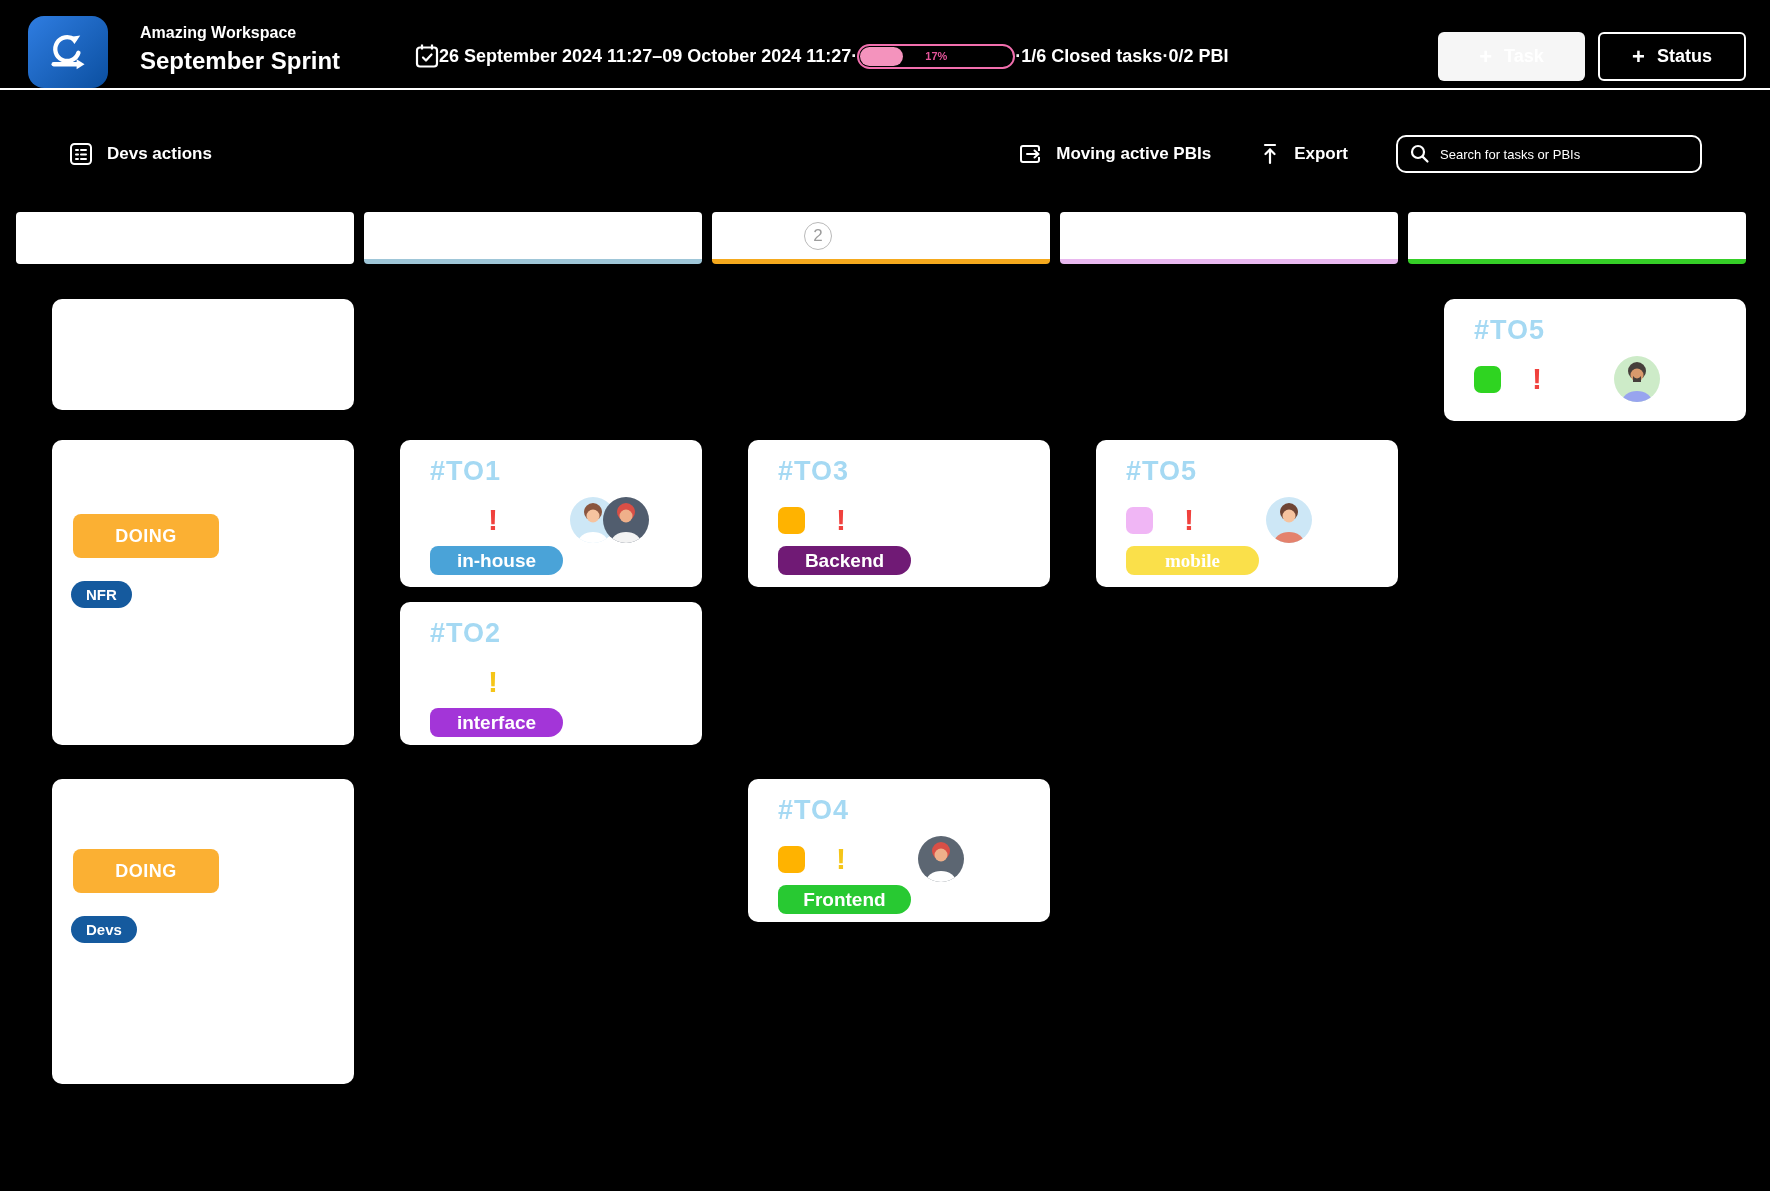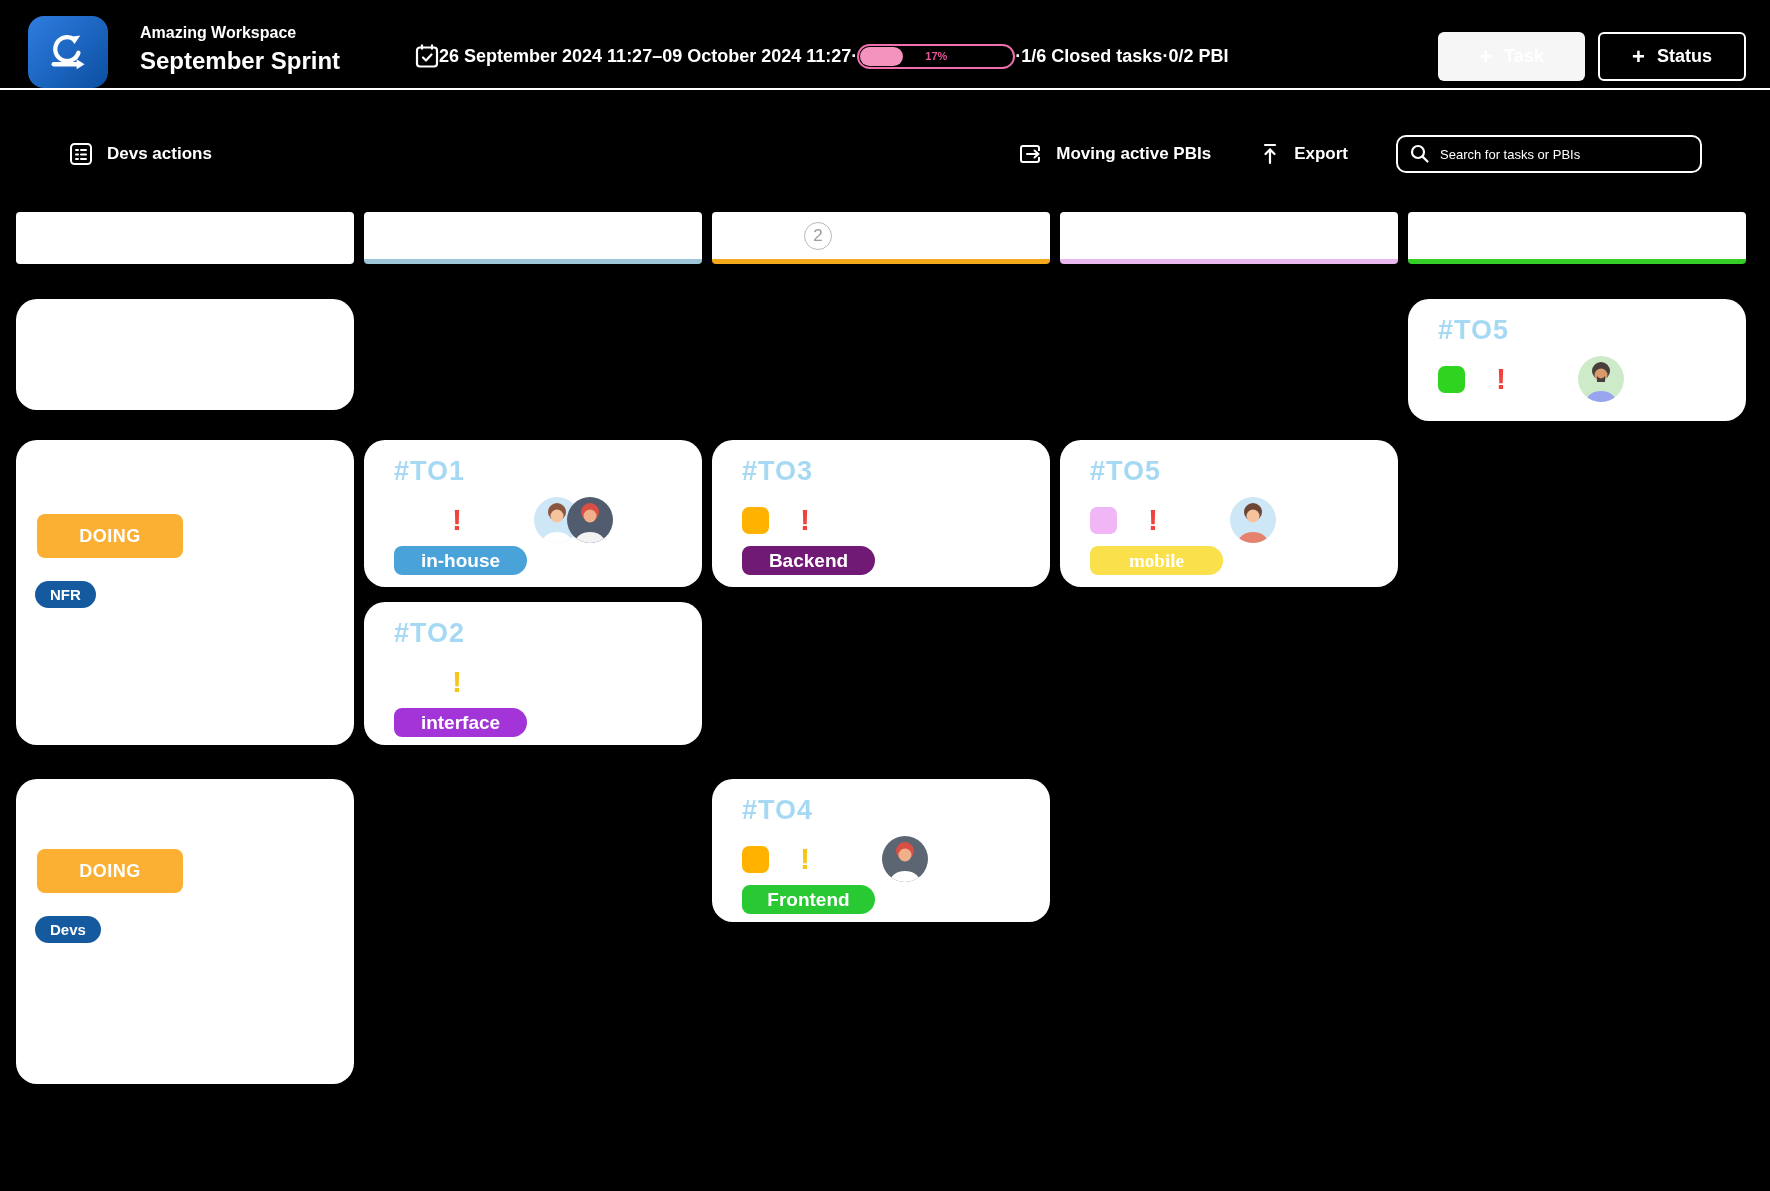--- a/index.html
+++ b/index.html
@@ -51,22 +51,22 @@
 
   
   .board{ position:absolute; top:212px; left:16px;
     display:grid; grid-template-columns:repeat(5,338px); column-gap:10px; }
   .col-header{ height:52px; background:#fff; border-bottom:5px solid #fff;
     border-radius:4px; position:relative; cursor:pointer; }
   .count-badge{ position:absolute; left:92px; top:50%; transform:translateY(-50%);
     width:28px; height:28px; border:1.5px solid #b9b9b9; border-radius:50%;
     color:#9c9c9c; font-size:17px; display:flex; align-items:center;
     justify-content:center; }
-  .card{ background:#fff; border-radius:21px; color:#000; position:relative;
-    cursor:pointer; }
+  .card{ background:#fff; border-radius:10px; color:#000; position:relative;
+    cursor:pointer;margin-left:36px; }
   .c-empty{ height:111px; margin-top:35px; }
   .c-a    { height:305px; margin-top:30px; }
   .c-b    { height:305px; margin-top:34px; }
   .c-to1  { height:147px; margin-top:176px; }
   .c-to2  { height:143px; margin-top:15px; }
   .c-to3  { height:147px; margin-top:176px; }
   .c-to4  { height:143px; margin-top:192px; }
   .c-to5m { height:147px; margin-top:176px; }
   .c-to5d { height:122px; margin-top:35px; }
   .card-inner{ padding:16px 24px 0 30px; }

